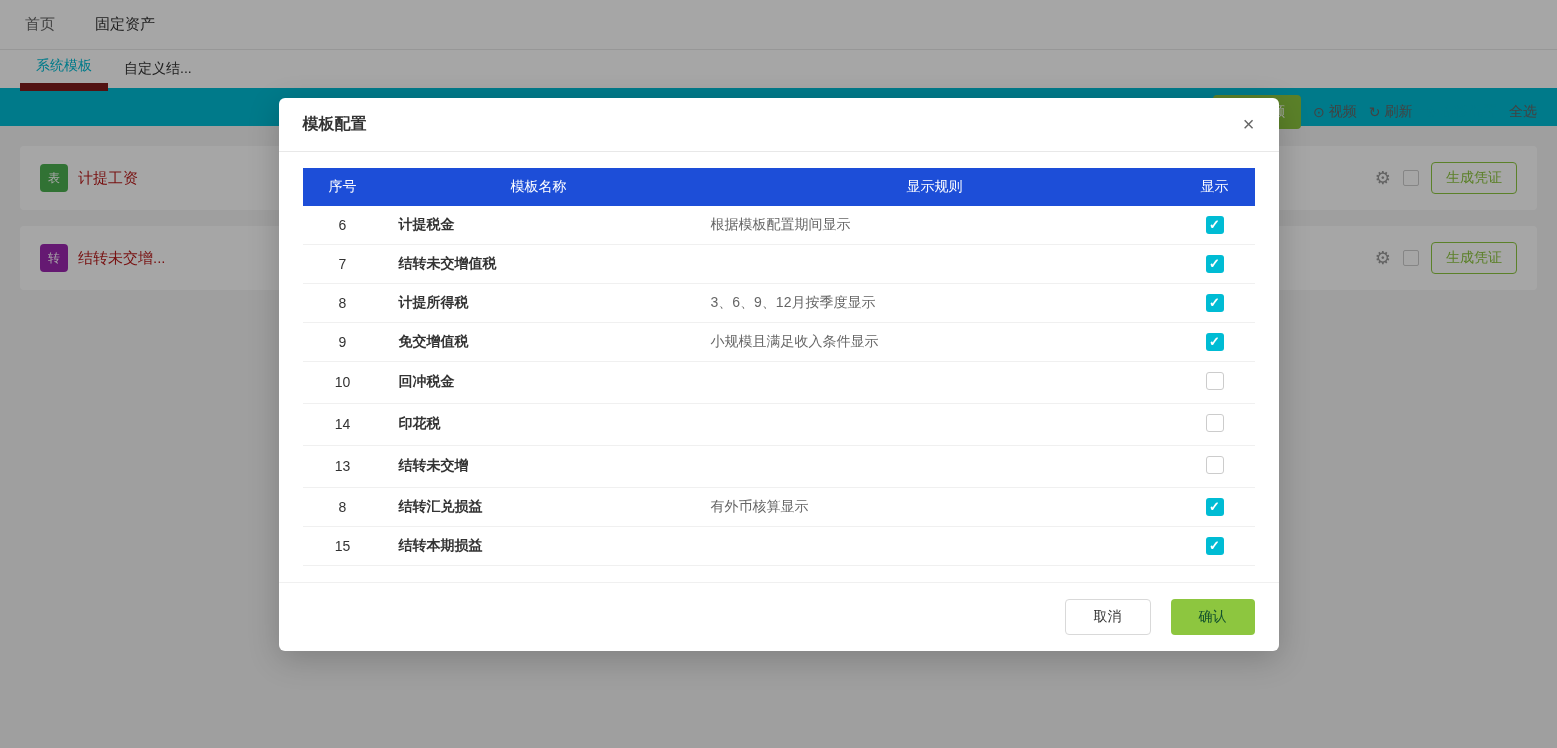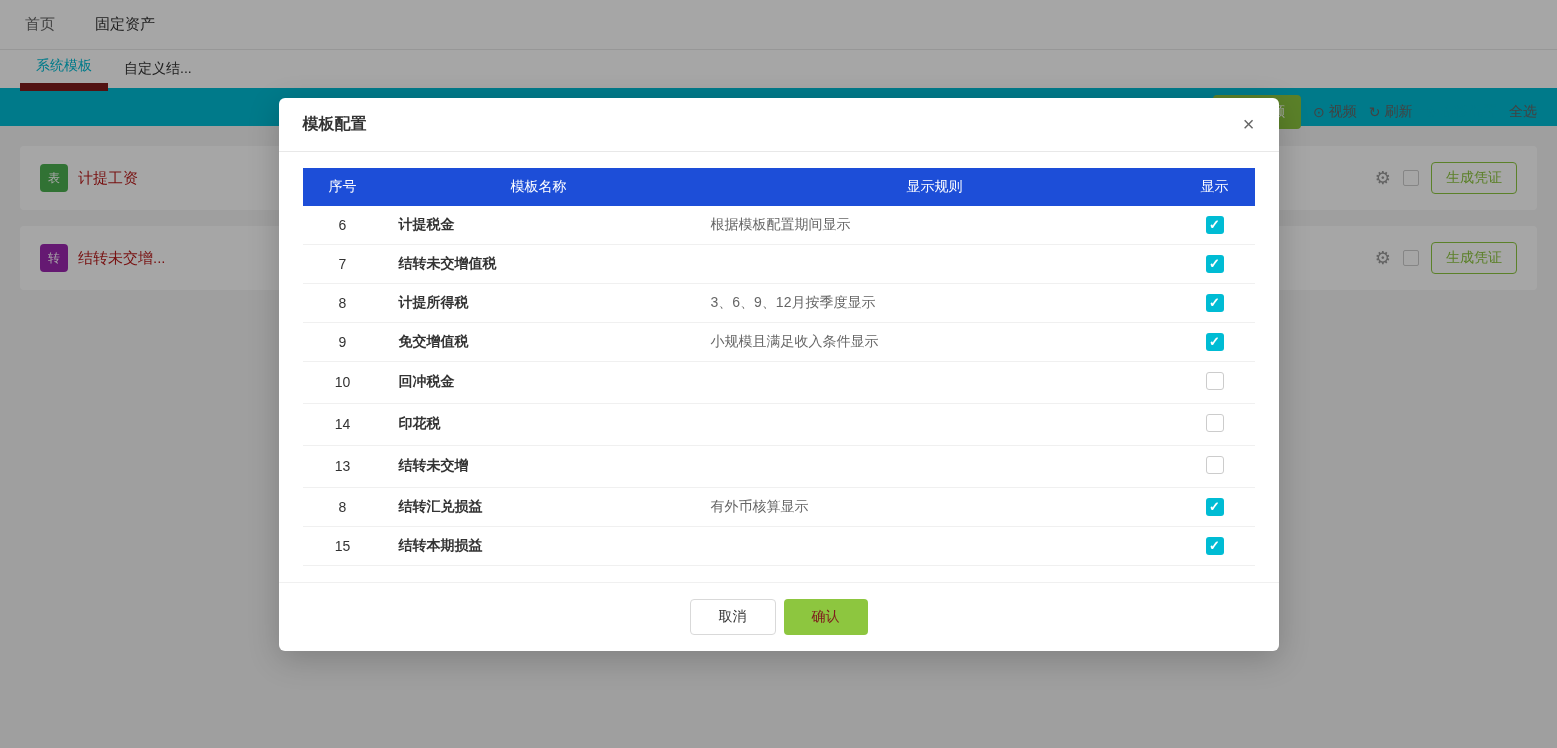--- a/index.html
+++ b/index.html
@@ -213,36 +213,36 @@
       line-height: 1;
     }
     .modal-body {
       flex: 1;
       overflow: hidden;
       padding: 16px 24px;
     }
     .modal-footer {
       padding: 16px 24px;
       display: flex;
-      justify-content: center;
-      gap: 8px;
+      justify-content: flex-end;
+      gap: 20px;
       border-top: 1px solid #f0f0f0;
     }
     .btn-cancel {
       border: 1px solid #d9d9d9;
       background: #fff;
       padding: 8px 28px;
       border-radius: 4px;
       cursor: pointer;
       font-size: 14px;
       color: #333;
     }
     .btn-confirm {
       background: #8dc63f;
-      color: #7f1d1d;
+      color: #14532d;
       border: none;
       padding: 8px 28px;
       border-radius: 4px;
       cursor: pointer;
       font-size: 14px;
     }
 
     
     .config-table {
       width: 100%;

